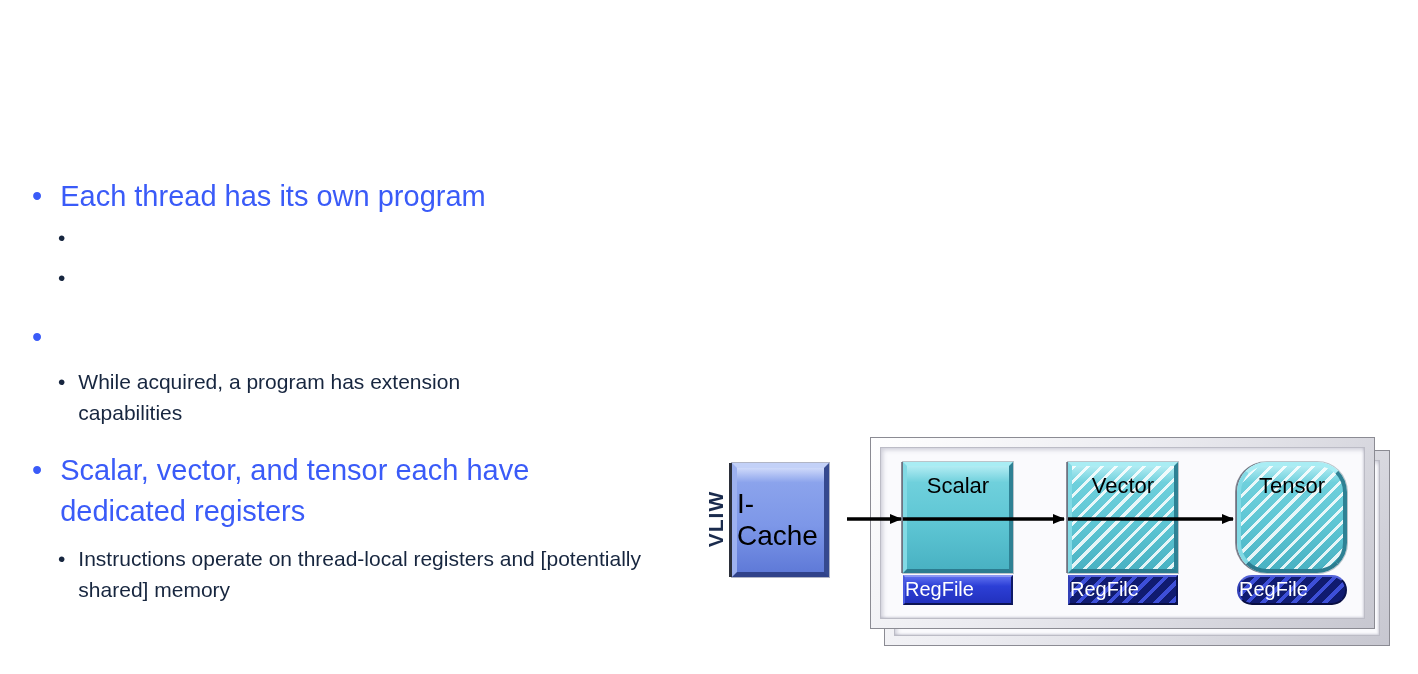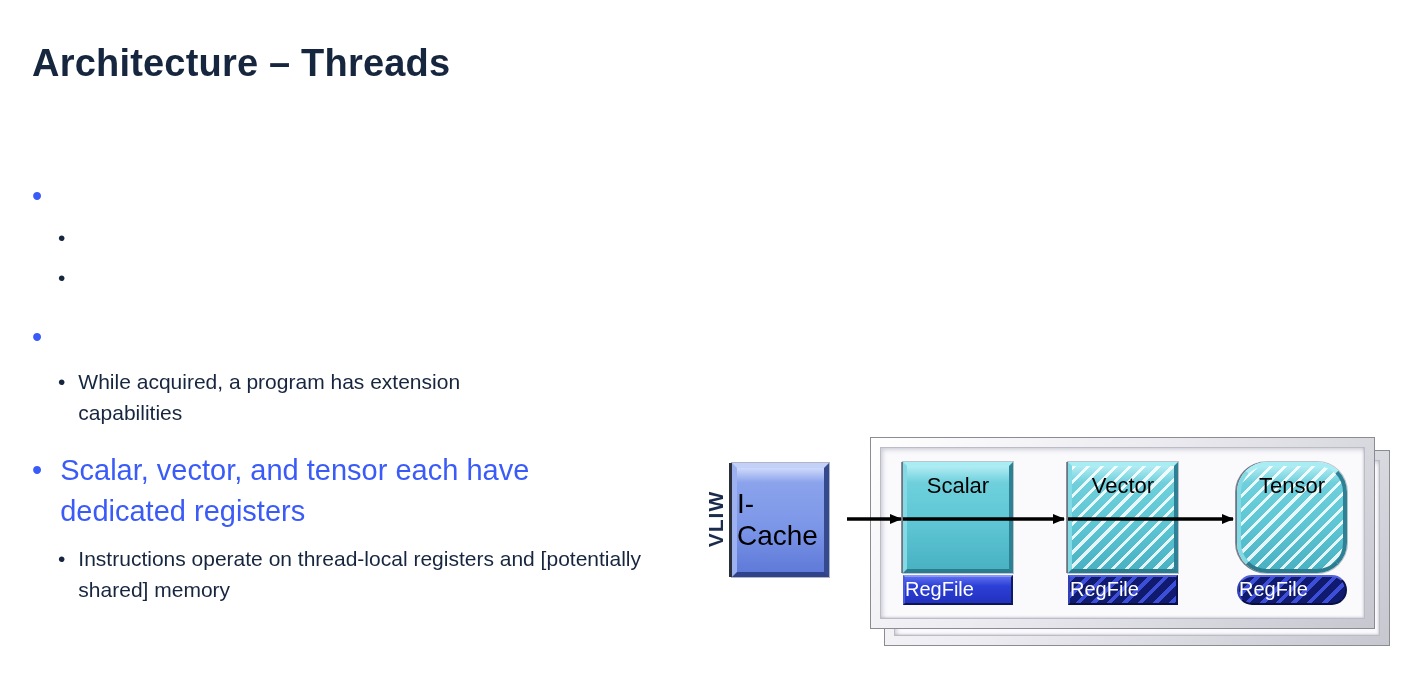--- a/index.html
+++ b/index.html
@@ -80,24 +80,24 @@
     transform:rotate(-90deg); text-align:center;
     font-size:21px; font-weight:700; color:#1a2b4d; letter-spacing:1px;
   }
   #arrows { position:absolute; left:845px; top:504px; width:400px; height:30px; z-index:30; }
 </style>
 </head>
 <body>
 
 <div id="stage">
 
-  <div id="title" class="abs">Architecture – Threads</div>
 
   <div id="b1" class="abs h-bullet">
     <span class="dot">•</span>
+    <span>Each thread has its own program</span>
   </div>
   <div id="b1s" class="abs s-list">
     <div class="s-item">
       <span class="dot">•</span>
     </div>
     <div class="s-item">
       <span class="dot">•</span>
     </div>
   </div>
 

